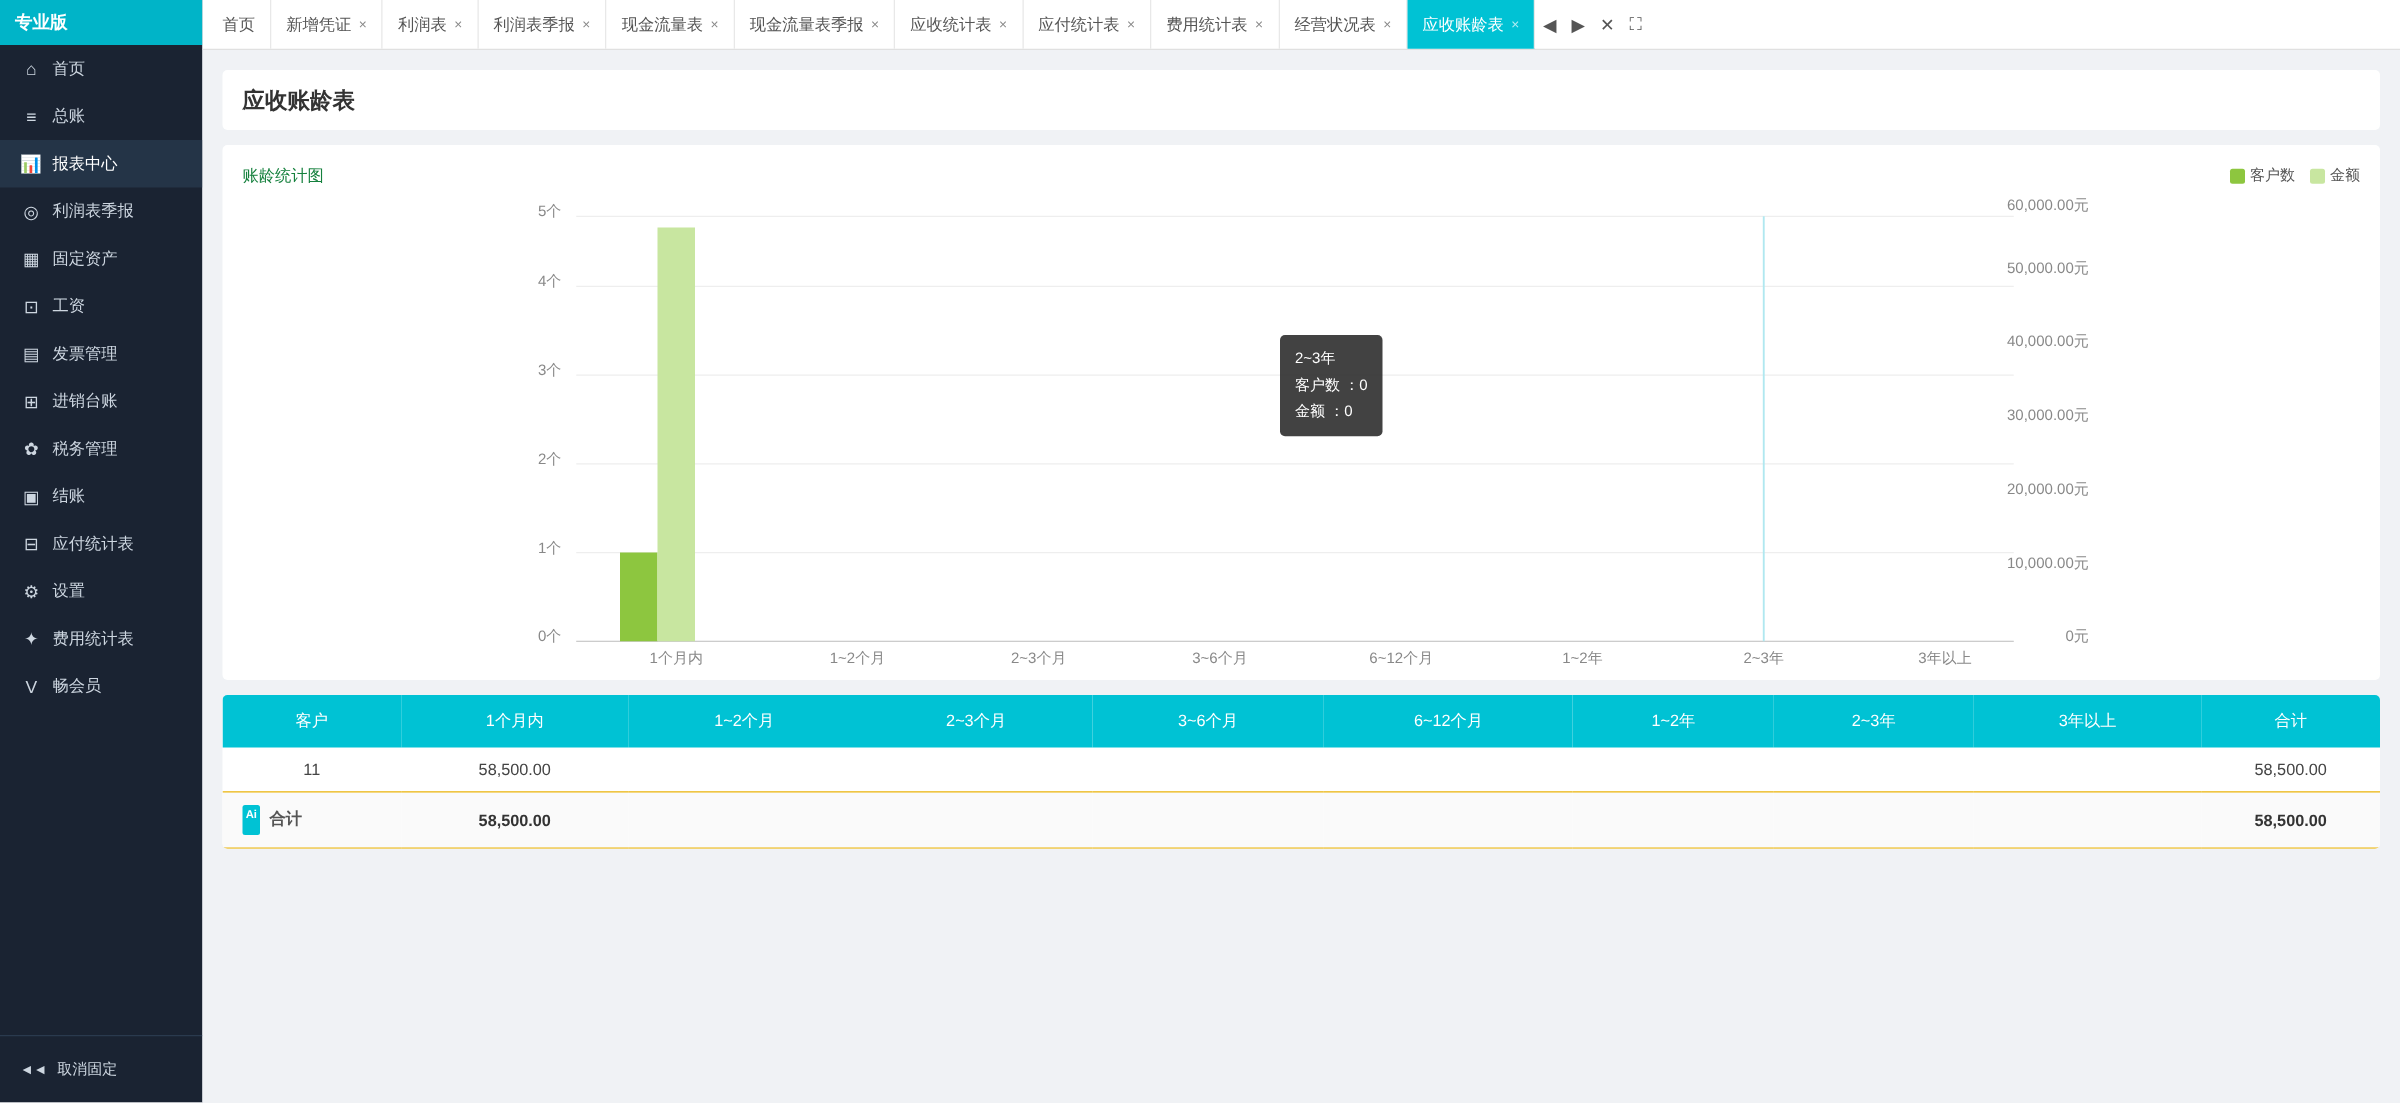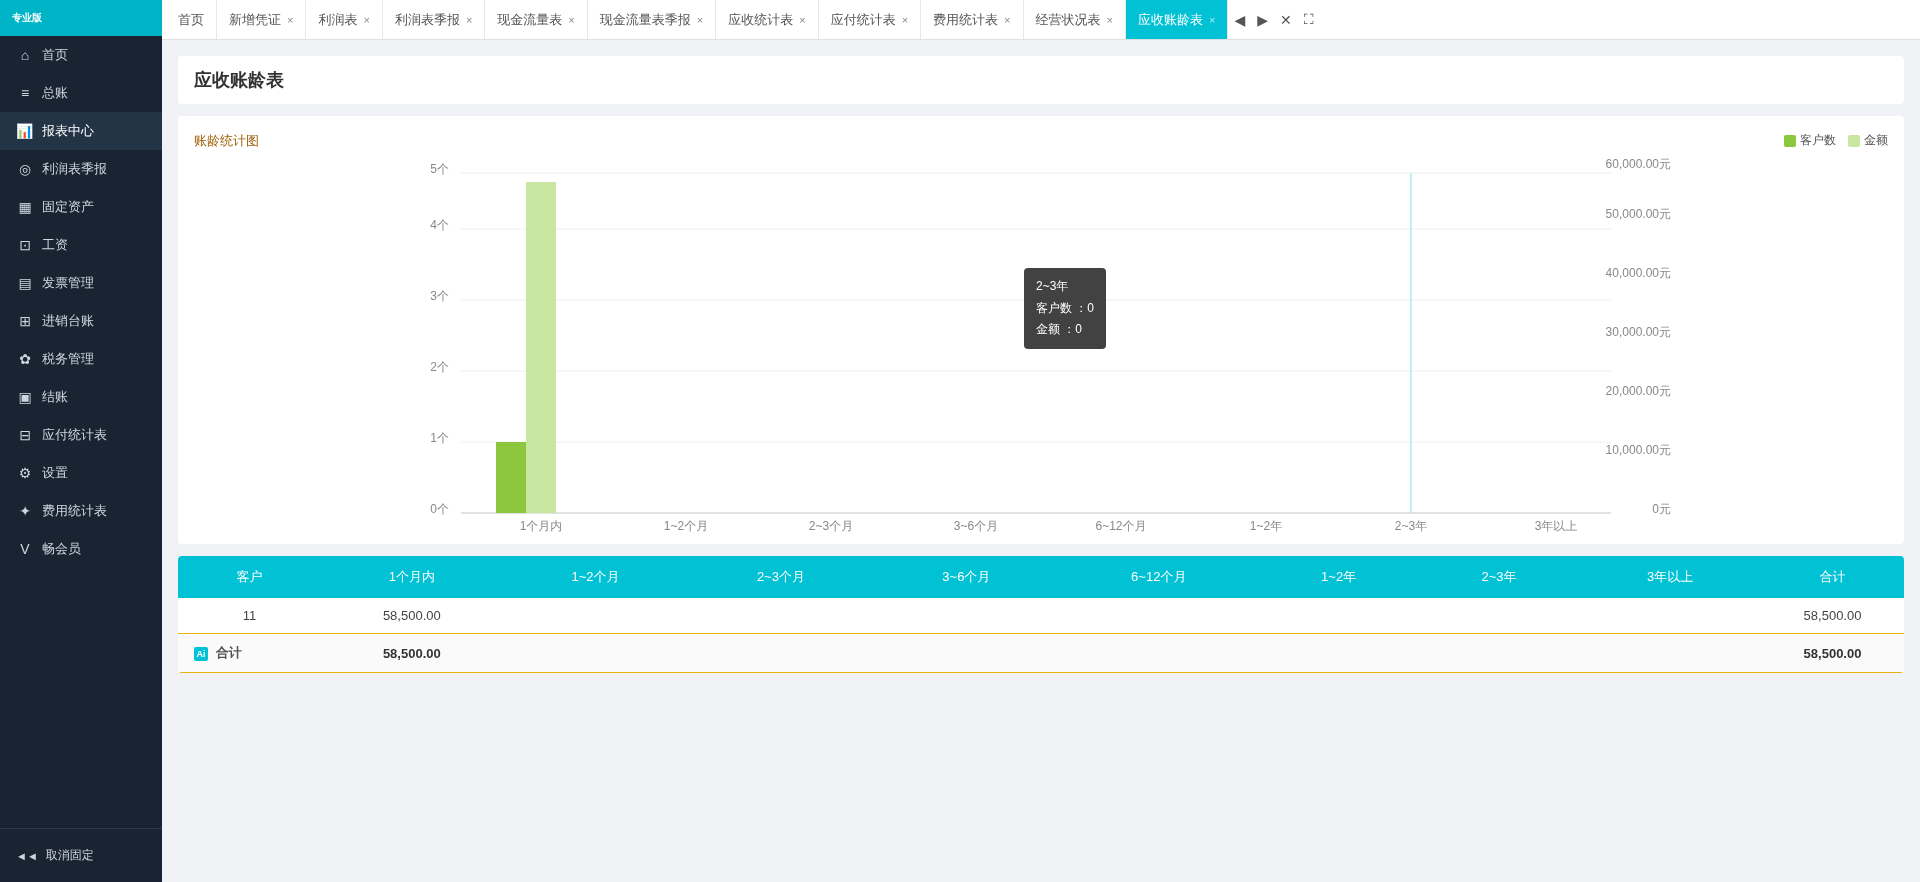--- a/index.html
+++ b/index.html
@@ -11,21 +11,21 @@
       background: #1a2332;
       color: #cdd6e0;
       display: flex;
       flex-direction: column;
       flex-shrink: 0;
       height: 100%;
     }
     .sidebar-logo {
       background: #00b4c8;
       padding: 6px 12px;
-      font-size: 10px;
+      font-size: 14px;
       font-weight: bold;
       color: #fff;
       height: 36px;
       display: flex;
       align-items: center;
     }
     .sidebar-item {
       display: flex;
       align-items: center;
       padding: 10px 16px;
@@ -160,21 +160,21 @@
     
     .chart-card {
       background: #fff;
       border-radius: 4px;
       padding: 16px;
       margin-bottom: 12px;
       position: relative;
     }
     .chart-title {
       font-size: 13px;
-      color: #a16207;
+      color: #15803d;
       margin-bottom: 8px;
     }
     .chart-legend {
       position: absolute;
       top: 16px;
       right: 16px;
       display: flex;
       align-items: center;
       gap: 12px;
       font-size: 12px;
@@ -232,21 +232,21 @@
       background: #fafafa;
     }
     tbody tr.total-row td:first-child {
       text-align: left;
       padding-left: 16px;
       color: #555;
     }
     .total-icon {
       display: inline-block;
       width: 14px;
-      height: 14px;
+      height: 24px;
       background: #00c2d4;
       border-radius: 2px;
       margin-right: 4px;
       vertical-align: middle;
       font-size: 9px;
       color: #fff;
       text-align: center;
       line-height: 14px;
     }
 

